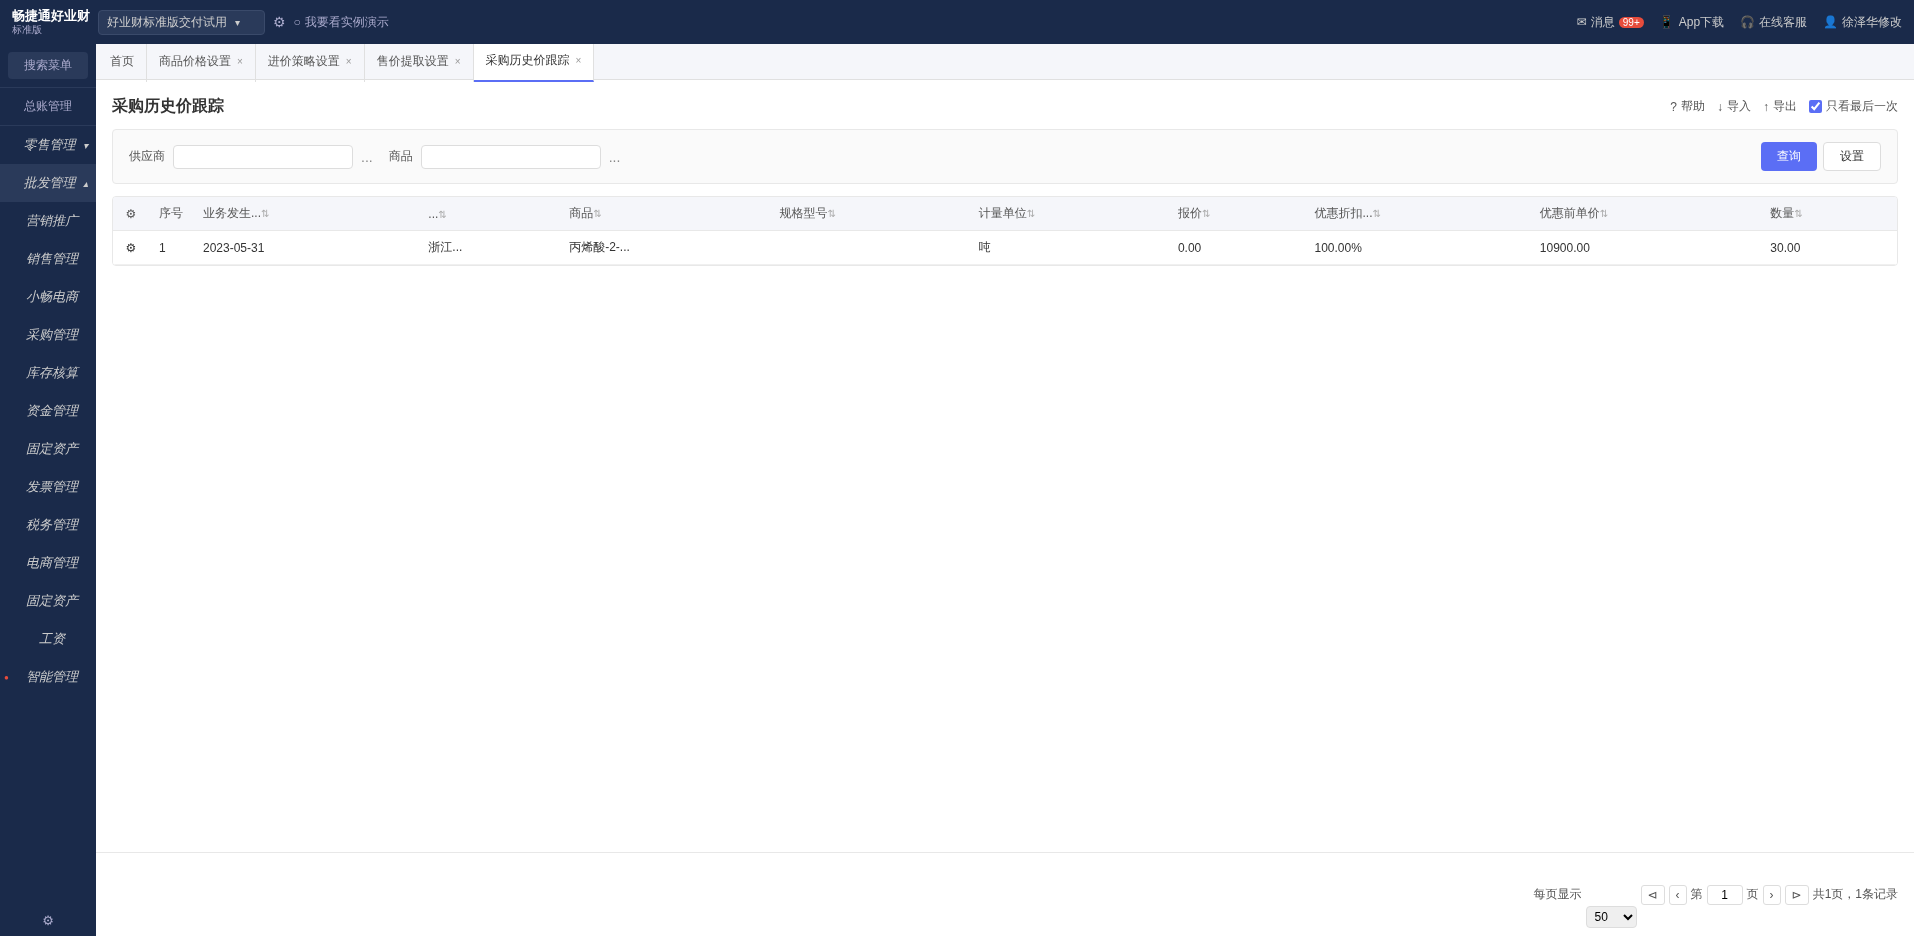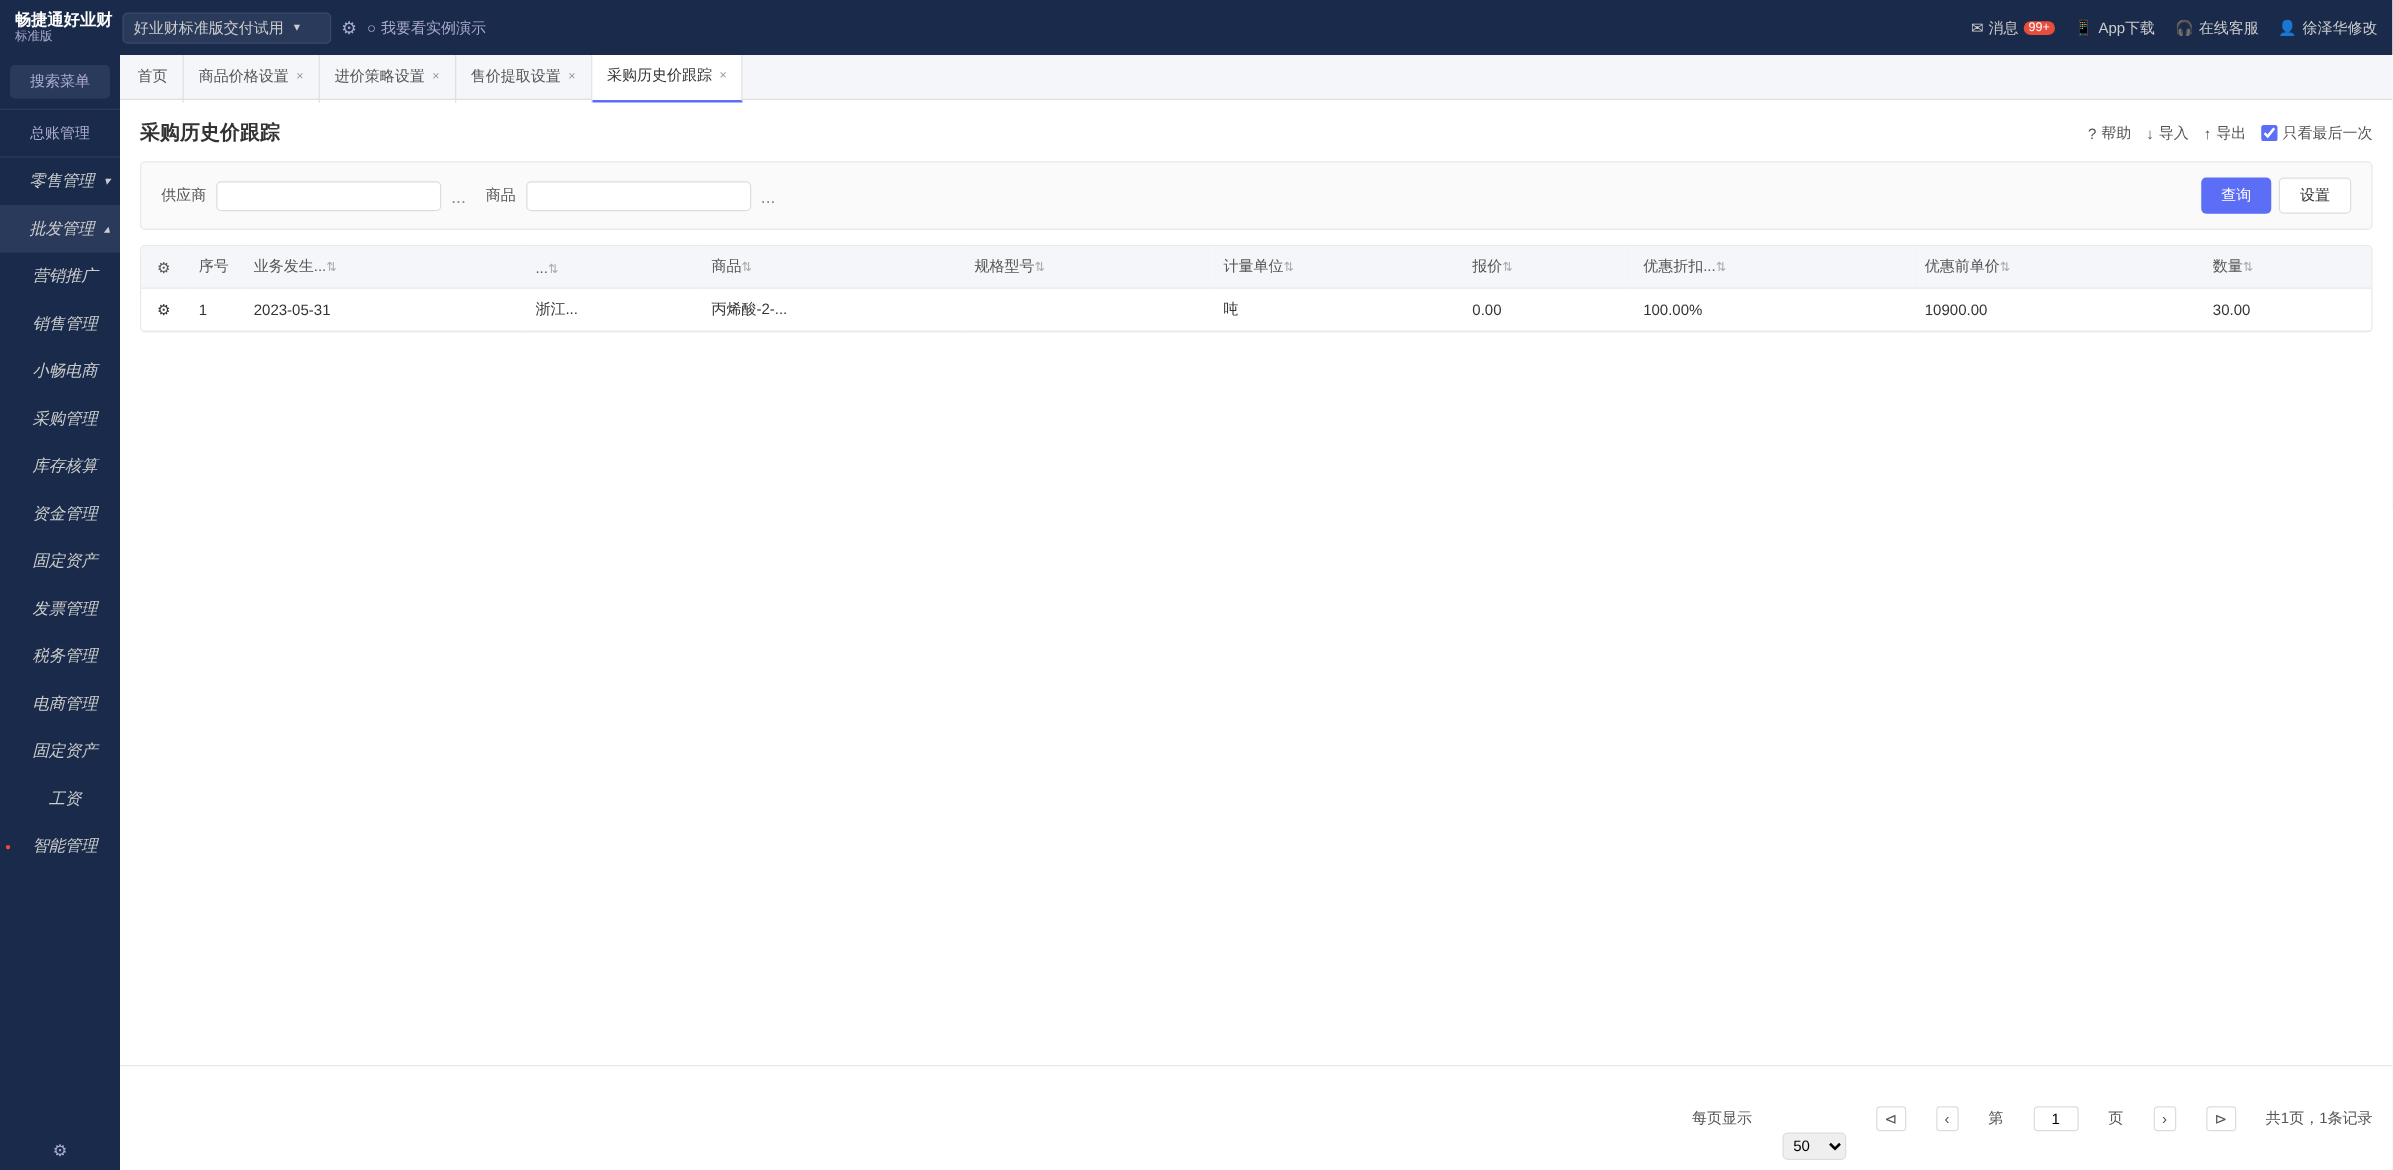--- a/index.html
+++ b/index.html
@@ -74,21 +74,21 @@
     table { width: 100%; border-collapse: collapse; font-size: 12px; }
     thead tr { background: #f5f6fa; }
     thead th { padding: 8px 10px; text-align: left; color: #555; font-weight: 500; border-bottom: 1px solid #e8e8e8; white-space: nowrap; }
     thead th .sort { color: #aaa; font-size: 10px; }
     tbody tr { background: #fff; }
     tbody td { padding: 8px 10px; border-bottom: 1px solid #f0f0f0; color: #333; }
     .col-settings { width: 36px; text-align: center; }
     .col-num { width: 40px; }
 
     
-    .pagination-bar { display: flex; align-items: center; justify-content: flex-end; gap: 24px; padding: 8px 16px; font-size: 12px; color: #555; border-top: 1px solid #e8e8e8; background: #fff; }
+    .pagination-bar { display: flex; align-items: center; justify-content: flex-end; gap: 4px; padding: 8px 16px; font-size: 12px; color: #555; border-top: 1px solid #e8e8e8; background: #fff; }
     .page-size-select { border: 1px solid #ddd; border-radius: 4px; padding: 2px 4px; font-size: 12px; margin-top: 45px; }
     .page-nav-btn { border: 1px solid #ddd; background: #fff; border-radius: 3px; padding: 2px 6px; cursor: pointer; color: #555; font-size: 12px; }
     .page-nav-btn:disabled { color: #ccc; cursor: default; }
     .page-input { border: 1px solid #ddd; border-radius: 3px; padding: 2px 4px; width: 36px; text-align: center; font-size: 12px; }
   </style>
 </head>
 <body>
 
 <div class="top-bar">
   <div class="top-bar-left">

